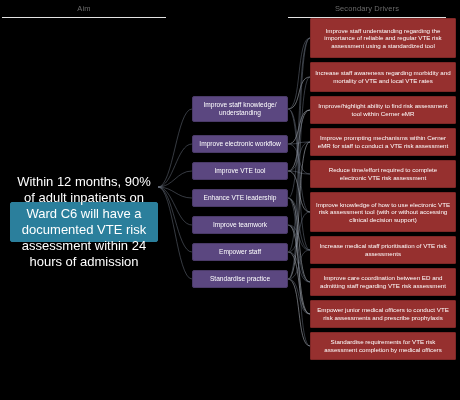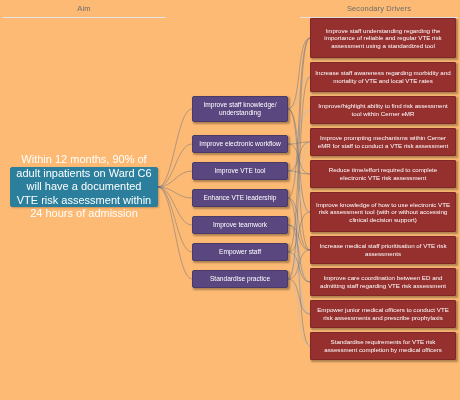--- a/index.html
+++ b/index.html
@@ -11,38 +11,38 @@
   body {
     font-family: "Liberation Sans", sans-serif;
     width: 460px;
     height: 400px;
     overflow: hidden;
   }
   #canvas {
     position: relative;
     width: 460px;
     height: 400px;
-    background: #fdba74;
+    background: #000000;
   }
   
   .col-header {
     position: absolute;
     top: 4px;
     text-align: center;
     font-size: 7.5px;
     color: #6c6c6c;
     letter-spacing: 0.15px;
     padding-bottom: 4px;
     border-bottom: 1px solid #e3e3e3;
     font-weight: 400;
     white-space: nowrap;
   }
   #hdr-aim      { left: 2px;   width: 164px; }
   #hdr-primary  { left: 178px; width: 118px; }
-  #hdr-secondary{ left: 300px; width: 158px; }
+  #hdr-secondary{ left: 288px; width: 158px; }
 
   
   #links {
     position: absolute;
     left: 0; top: 0;
     width: 460px; height: 400px;
     pointer-events: none;
   }
   .link {
     fill: none;
@@ -66,22 +66,23 @@
     justify-content: center;
     text-align: center;
     color: #ffffff;
     line-height: 1.22;
     padding: 2px 4px;
   }
   .aim-node {
     background: #2b7f9c;
     border: 1px solid #2b7f9c;
     border-radius: 2px;
-    font-size: 11px;
+    font-size: 13px;
     box-shadow: 1px 1px 2px rgba(0,0,0,0.22);
+    margin-top: 35px;
   }
   .primary-node {
     background: #5b4780;
     border: 1px solid #4a3a68;
     border-radius: 2px;
     font-size: 6.6px;
     box-shadow: 1.2px 1.2px 2px rgba(0,0,0,0.30);
   }
   .secondary-node {
     background: #96302f;

